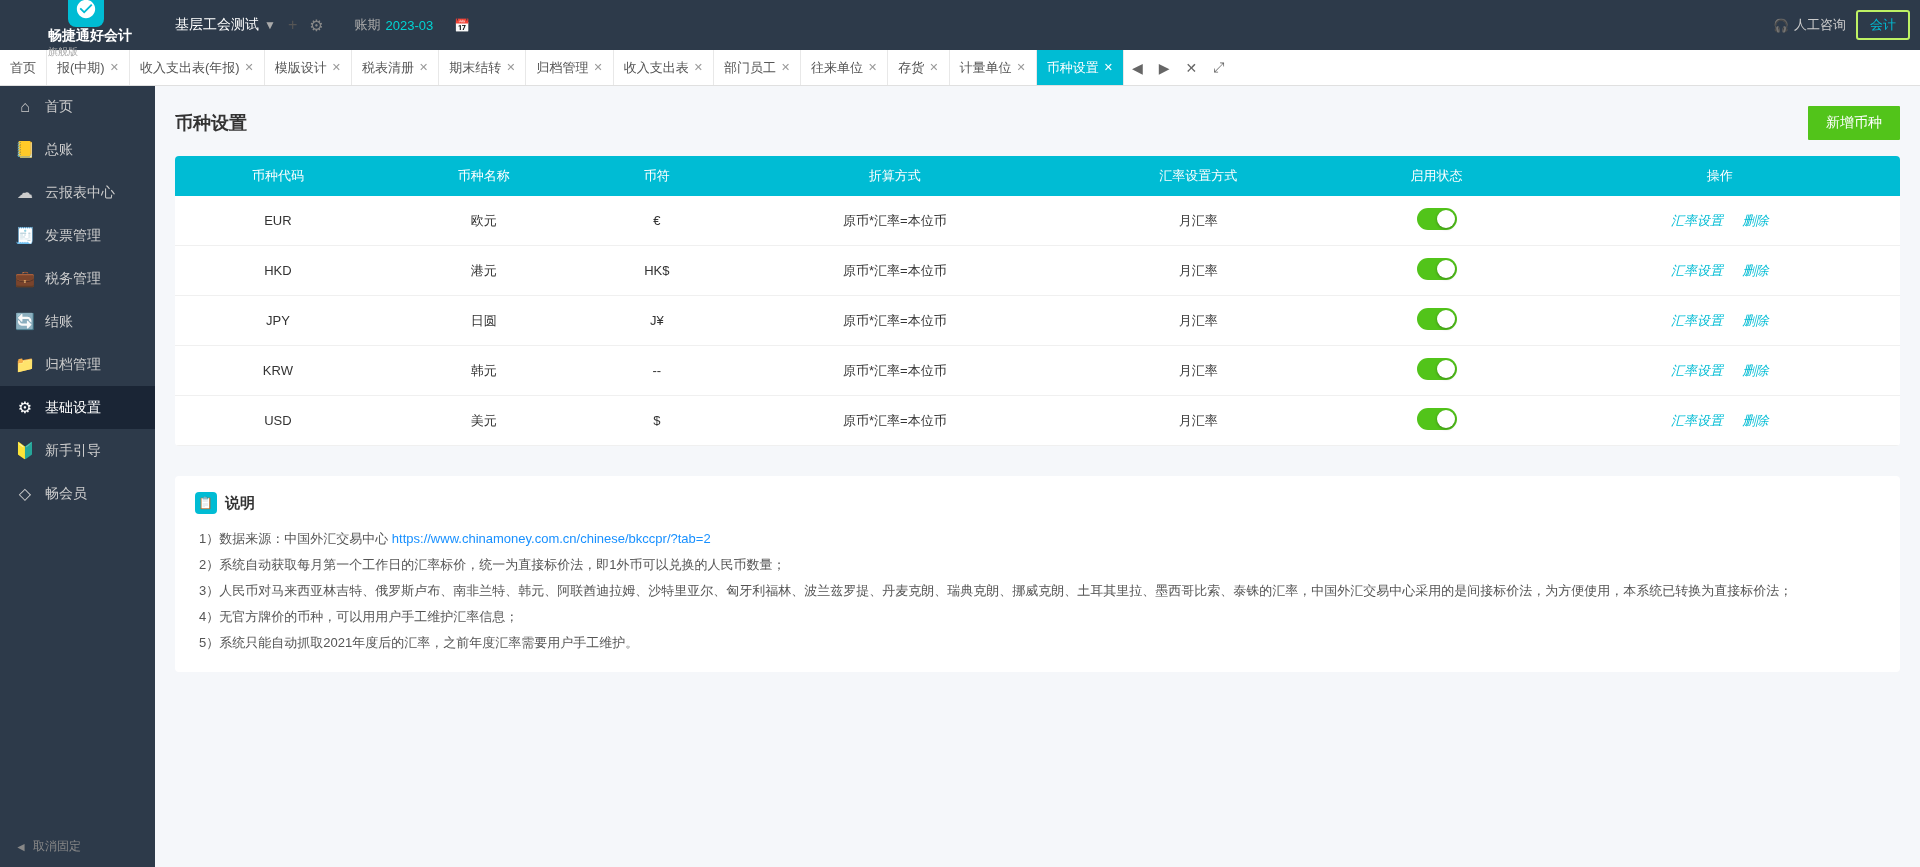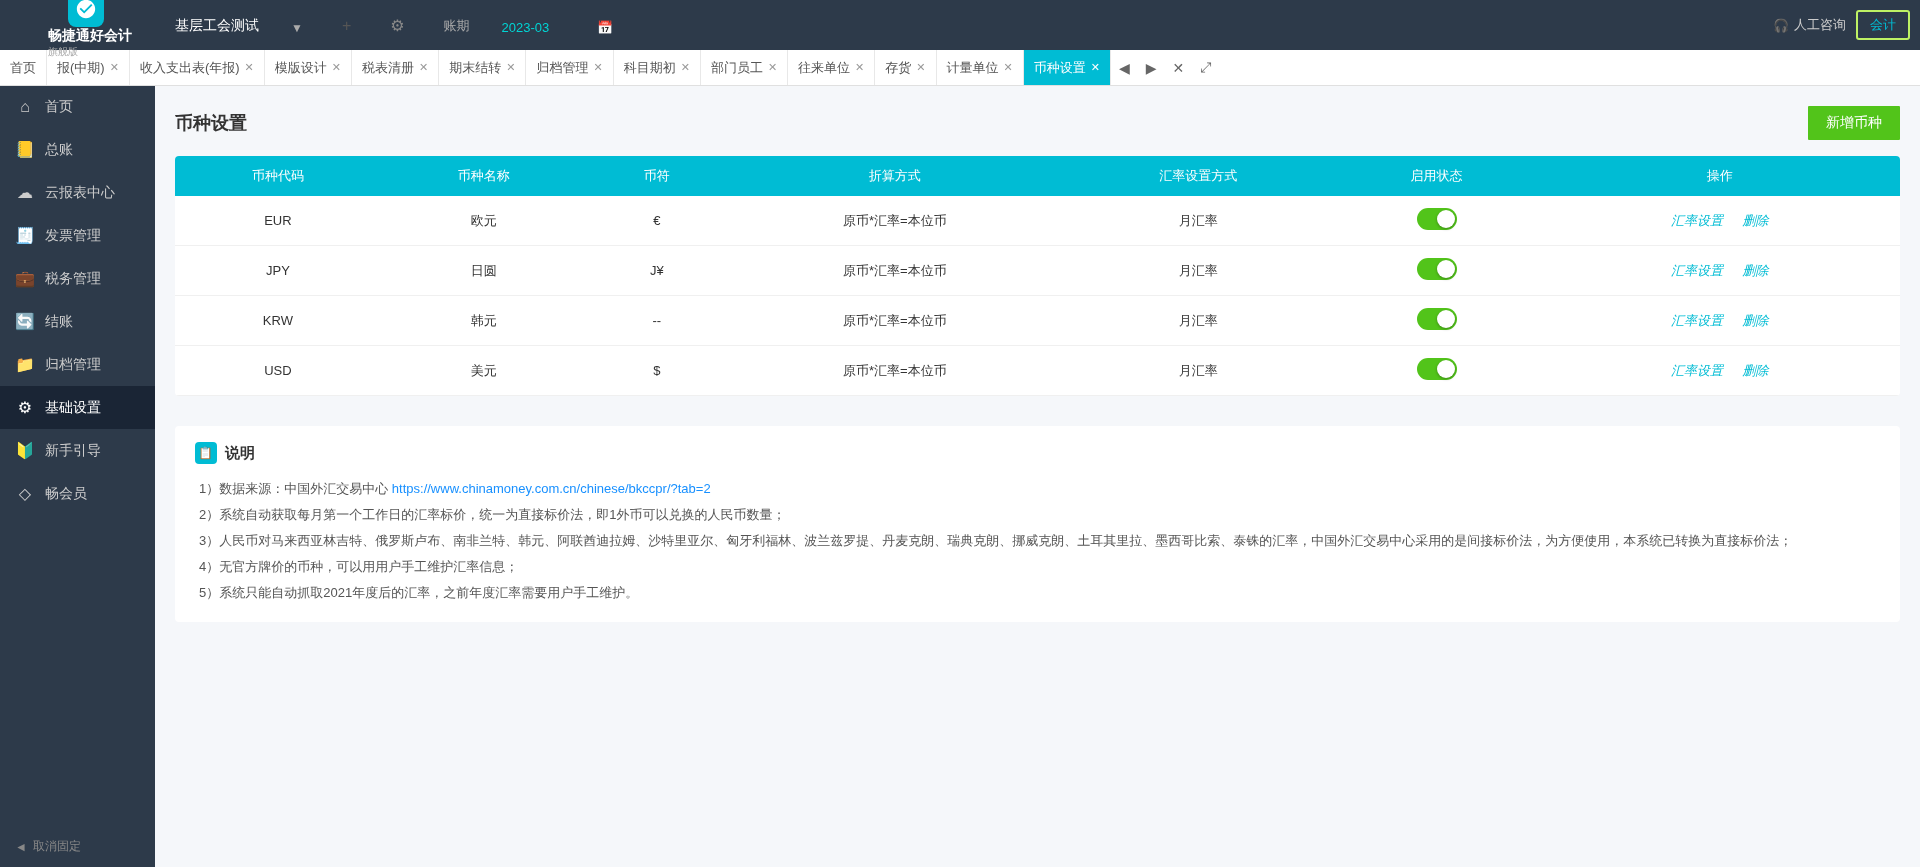--- a/index.html
+++ b/index.html
@@ -33,30 +33,29 @@
       flex-shrink: 0;
     }
     .logo-icon svg { width: 22px; height: 22px; }
     .logo-text { color: #fff; }
     .logo-text .main { font-size: 14px; font-weight: bold; }
     .logo-text .sub { font-size: 10px; color: #aaa; }
 
     .header-middle {
       flex: 1;
       display: flex;
-      align-items: flex-end;
+      align-items: center;
       padding-left: 10px;
-      gap: 27px;
     }
     .company-name {
       color: #fff;
       font-size: 14px;
       cursor: pointer;
     }
-    .period-label { color: #ccc; }
+    .period-label { color: #ccc; margin-left: 19px; }
     .period-value { color: #00d4d4; font-size: 13px; }
     .calendar-icon { color: #00d4d4; cursor: pointer; }
 
     .header-right {
       display: flex;
       align-items: center;
       gap: 10px;
     }
     .support-btn {
       color: #ccc;
@@ -332,21 +331,21 @@
   </div>
   <div class="tab-item">
     <span>期末结转</span>
     <span class="tab-close">✕</span>
   </div>
   <div class="tab-item">
     <span>归档管理</span>
     <span class="tab-close">✕</span>
   </div>
   <div class="tab-item">
-    <span>科目期初</span>
+    <span>收入支出表</span>
     <span class="tab-close">✕</span>
   </div>
   <div class="tab-item">
     <span>部门员工</span>
     <span class="tab-close">✕</span>
   </div>
   <div class="tab-item">
     <span>往来单位</span>
     <span class="tab-close">✕</span>
   </div>
@@ -448,20 +447,38 @@
           <div class="toggle-thumb" style="right:2px"></div>
         </div>
       </div>
     </td>
     <td>
       <span class="action-link">汇率设置</span>
       <span class="action-link">删除</span>
     </td>
   </tr>
           <tr>
+    <td>HKD</td>
+    <td>港元</td>
+    <td>HK$</td>
+    <td>原币*汇率=本位币</td>
+    <td>月汇率</td>
+    <td>
+      <div class="toggle-switch">
+        <div class="toggle-track" style="background: #52c41a">
+          <div class="toggle-thumb" style="right:2px"></div>
+        </div>
+      </div>
+    </td>
+    <td>
+      <span class="action-link">汇率设置</span>
+      <span class="action-link">删除</span>
+    </td>
+  </tr>
+          <tr>
     <td>JPY</td>
     <td>日圆</td>
     <td>J¥</td>
     <td>原币*汇率=本位币</td>
     <td>月汇率</td>
     <td>
       <div class="toggle-switch">
         <div class="toggle-track" style="background: #52c41a">
           <div class="toggle-thumb" style="right:2px"></div>
         </div>

